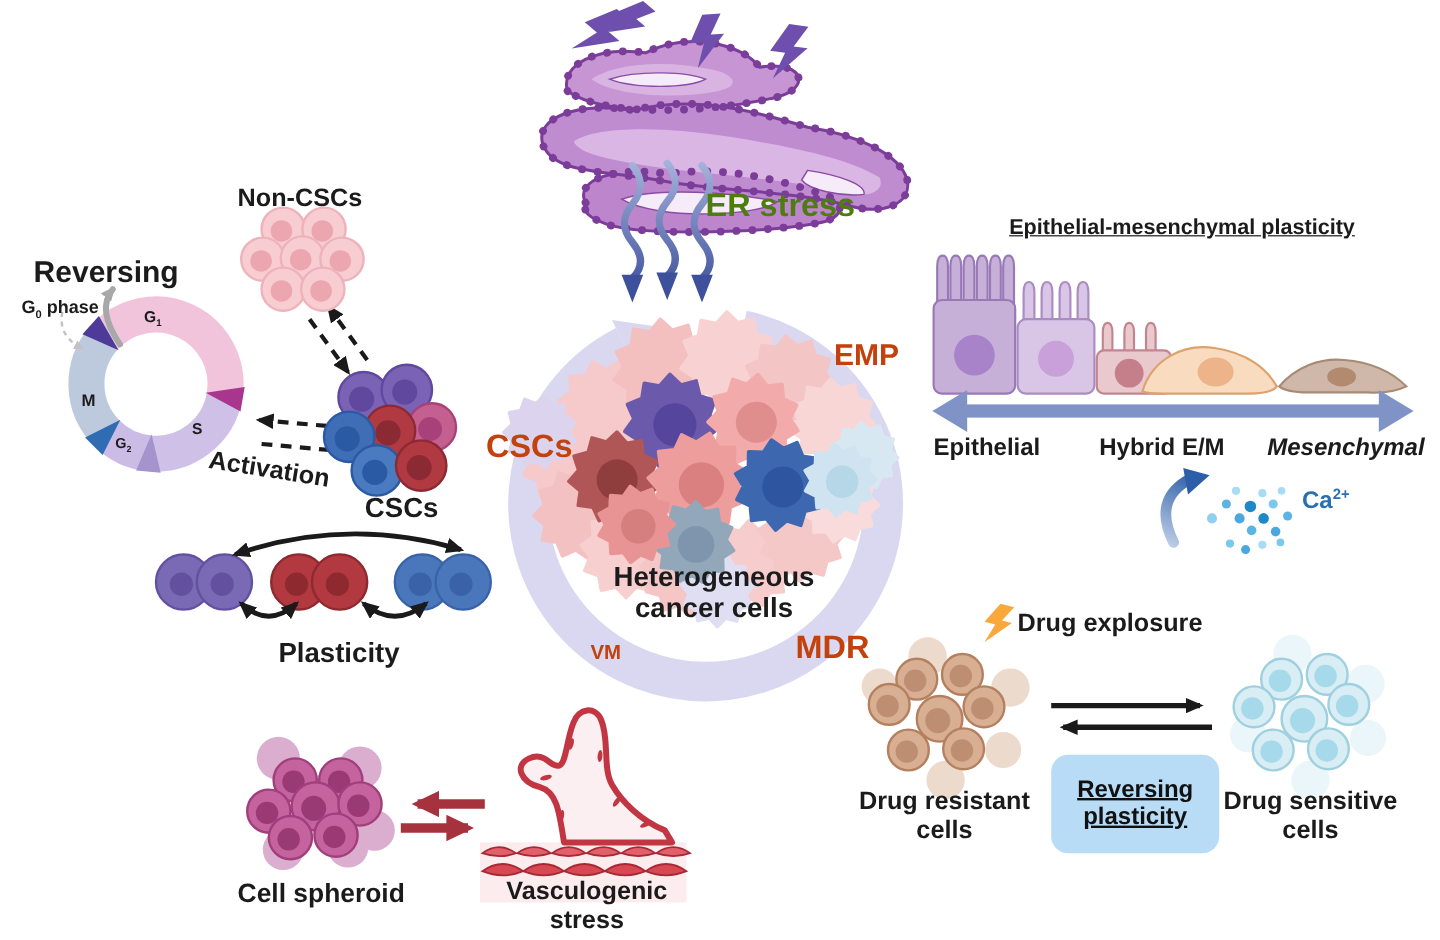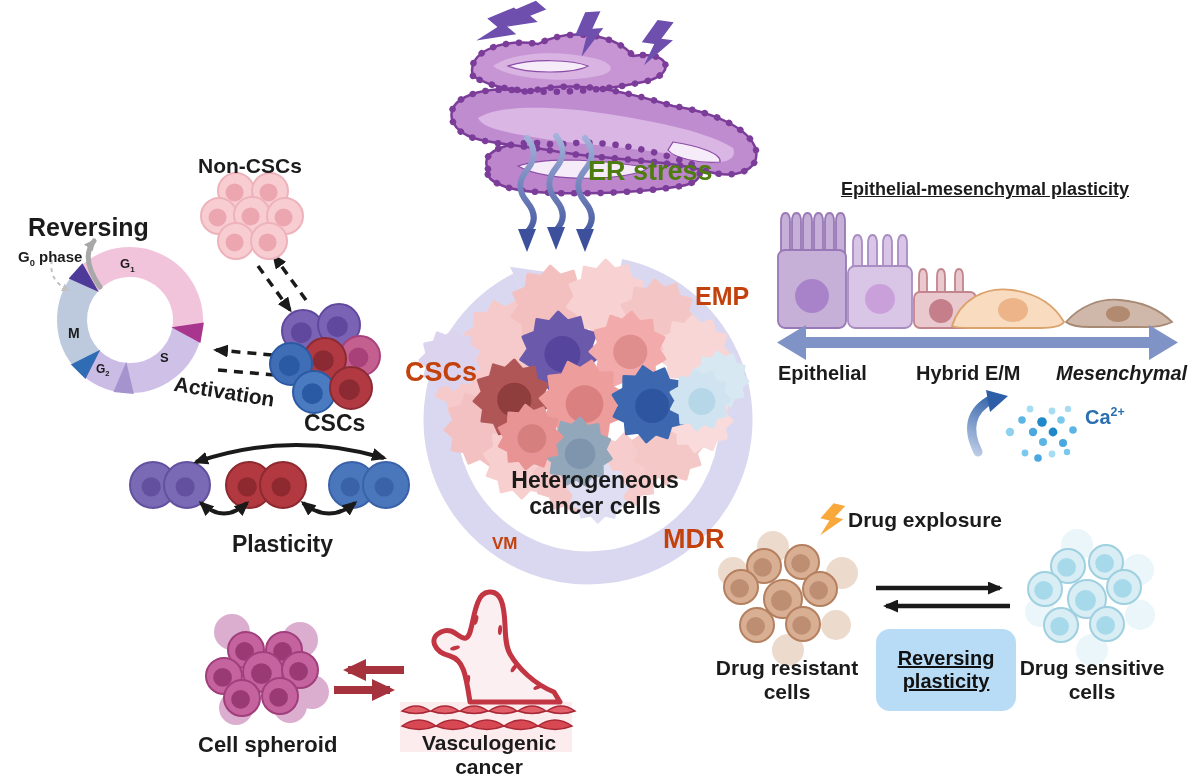--- a/index.html
+++ b/index.html
@@ -408,16 +408,16 @@
   </div>
 </div>
 <div class="lbl center" style="left:1016px;top:656px;width:152px;font-size:21px;line-height:1.15;">
   <span>Drug sensitive</span><br>
   <span>cells</span>
 </div>
 
 <div class="lbl" style="left:198px;top:733px;font-size:22px;">Cell spheroid</div>
 <div class="lbl center" style="left:404px;top:731px;width:170px;font-size:21px;line-height:1.12;">
   <span>Vasculogenic</span><br>
-  <span>cancer</span>
+  <span>stress</span>
 </div>
 
 </div>
 
 </body></html>

